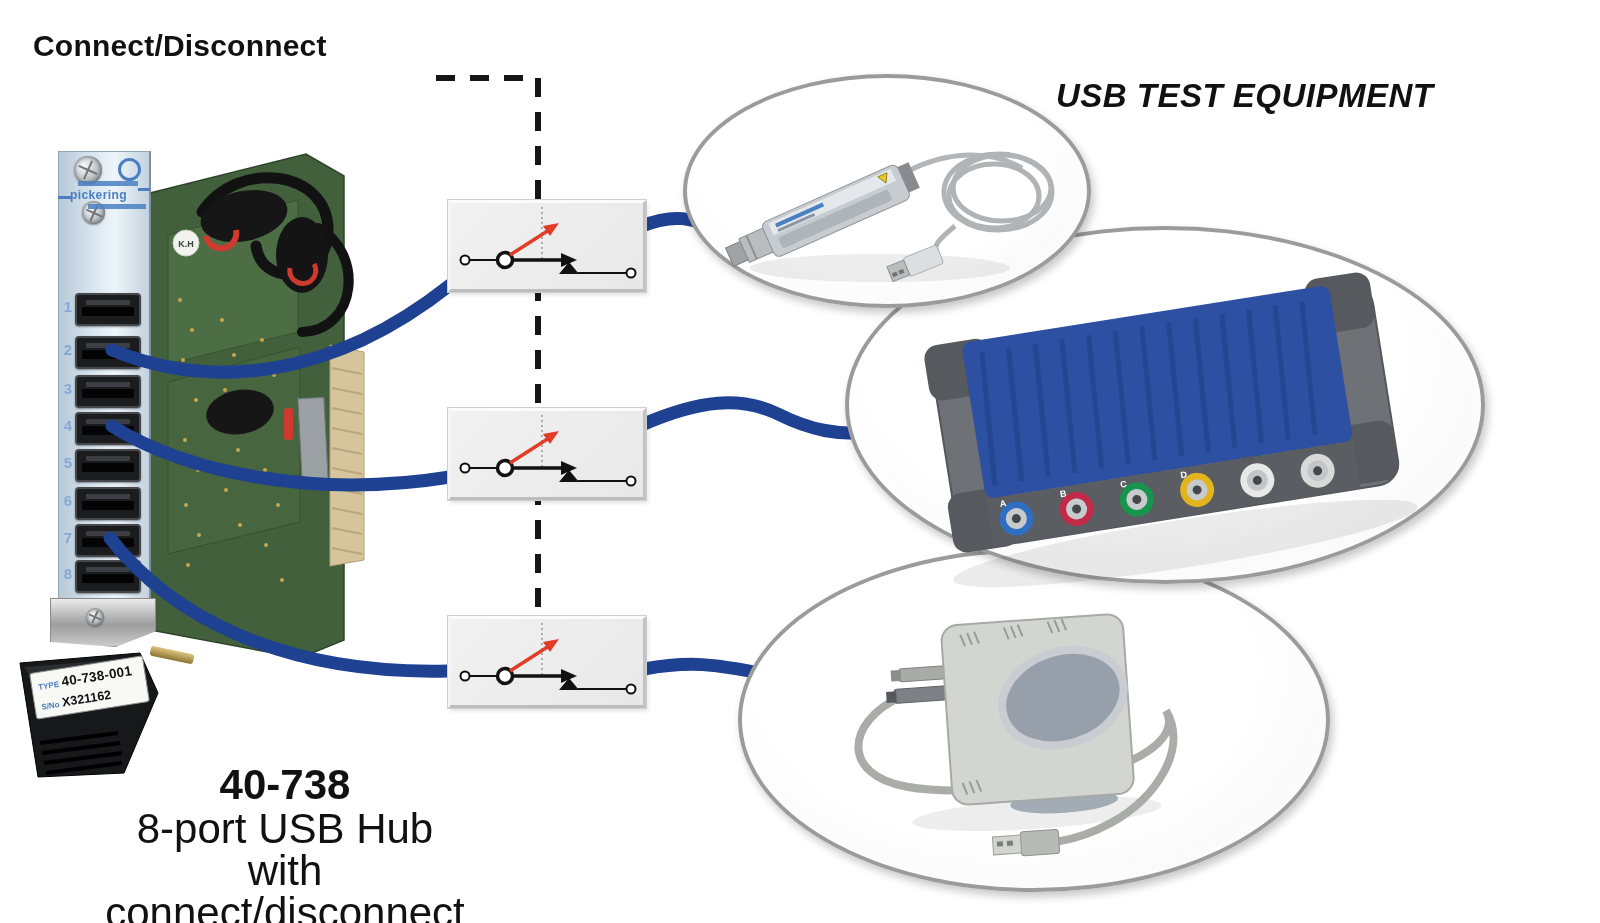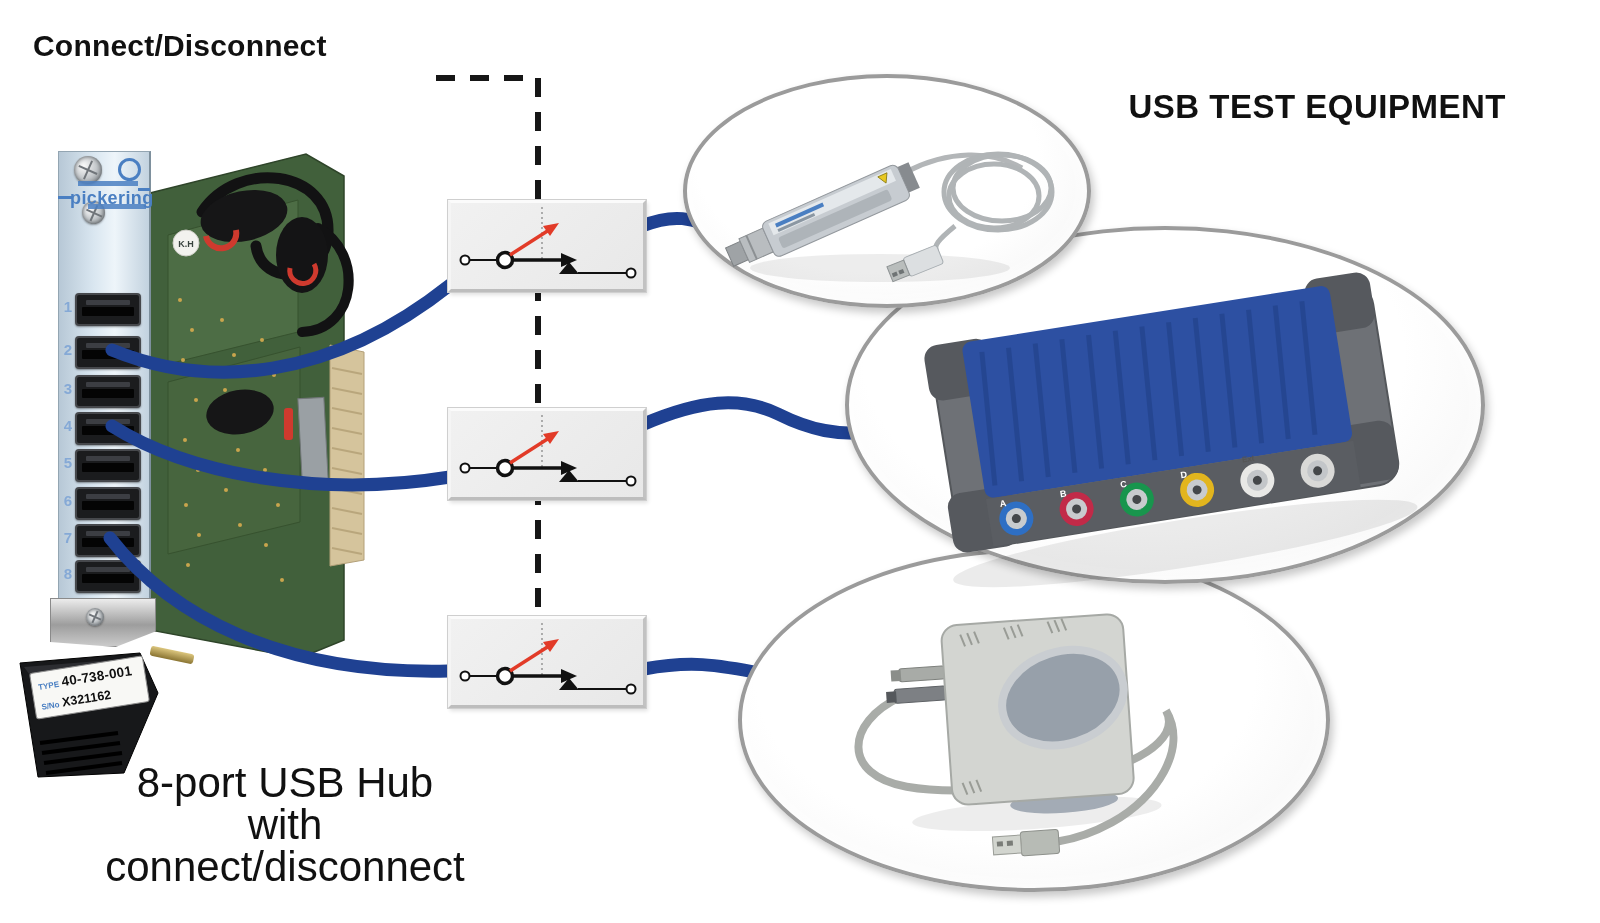--- a/index.html
+++ b/index.html
@@ -3,38 +3,38 @@
 <meta charset="utf-8">
 <style>
   html,body{margin:0;padding:0;background:#fff;}
   .stage{position:relative;width:1600px;height:923px;background:#ffffff;overflow:hidden;
          font-family:"Liberation Sans",sans-serif;color:var(--ink,#111);}
   .abs{position:absolute;}
   svg{display:block;}
 
   
   #title{left:33px;top:28px;font-size:30px;font-weight:bold;line-height:36px;letter-spacing:.2px;}
-  #equip-head{left:1056px;top:88px;width:450px;font-size:33px;font-weight:bold;letter-spacing:.5px;text-align:right;white-space:nowrap;}
+  #equip-head{left:1056px;top:77px;width:450px;font-size:33px;font-weight:bold;letter-spacing:.5px;text-align:left;white-space:nowrap;font-style:italic;}
   #caption{left:100px;top:762px;width:370px;text-align:center;}
   #caption .model{font-size:42px;font-weight:bold;line-height:46px;}
   #caption .cap-line{font-size:42px;line-height:42px;}
 
   
   #panel{left:58px;top:151px;width:90px;height:452px;
          background:linear-gradient(90deg,var(--panel-shade) 0%,var(--panel-light) 38%,#eef5fa 62%,#c2d2df 100%);
          border:1px solid #93a5b2;border-right:2px solid #7e909d;}
   .screw{border-radius:50%;background:radial-gradient(circle at 35% 35%,#fafafa,#c3c7ca 50%,#81868a 90%);
          box-shadow:inset 0 0 4px #4f5458,0 1px 2px rgba(0,0,0,.35);}
   .screw::before,.screw::after{content:"";position:absolute;left:50%;top:50%;background:#70757a;}
   .screw::before{width:72%;height:2px;transform:translate(-50%,-50%) rotate(24deg);}
   .screw::after{width:2px;height:72%;transform:translate(-50%,-50%) rotate(24deg);}
   #screw-top{left:74px;top:156px;width:28px;height:28px;}
   #screw-mid{left:82px;top:201px;width:23px;height:23px;}
   #led-ring{left:118px;top:158px;width:17px;height:17px;border:3px solid var(--logo-blue);border-radius:50%;}
-  #pk-logo{left:70px;top:188px;font-size:18px;font-weight:bold;color:var(--logo-blue);letter-spacing:.4px;}
+  #pk-logo{left:70px;top:188px;font-size:12px;font-weight:bold;color:var(--logo-blue);letter-spacing:.4px;}
   .pk-bar{background:var(--logo-blue);opacity:.85;}
   #pk-bar-top{left:78px;top:181px;width:60px;height:5px;}
   #pk-bar-bot{left:88px;top:204px;width:58px;height:5px;}
   #pk-step-l{left:58px;top:196px;width:14px;height:3px;background:var(--logo-blue);}
   #pk-step-r{left:138px;top:188px;width:12px;height:3px;background:var(--logo-blue);}
 
   .port{left:75px;width:62px;height:29px;background:#1b1c1e;border:2px solid #46484c;border-radius:4px;box-shadow:0 1px 2px rgba(0,0,0,.4);}
   .port .slot{position:absolute;left:5px;right:5px;top:12px;height:9px;background:#040404;border-radius:1px;}
   .port .tab{position:absolute;left:9px;right:9px;top:5px;height:5px;background:#3c3e43;border-radius:1px;}
   .pnum{left:57px;width:15px;text-align:right;font-size:15px;font-weight:bold;color:var(--port-number-blue);}
@@ -387,17 +387,18 @@
         <polygon points="108,20 99,33 92,23" fill="var(--arrow-red)"></polygon>
       </g>
     </svg>
   </div>
 
   <div class="abs" id="title">
     <div>Connect/Disconnect</div>
   </div>
   <div class="abs" id="equip-head">USB TEST EQUIPMENT</div>
   <div class="abs" id="caption">
+    <div class="model">40-738</div>
     <div class="cap-line">8-port USB Hub with</div>
     <div class="cap-line">connect/disconnect</div>
   </div>
 
 </div>
 
 </body></html>

